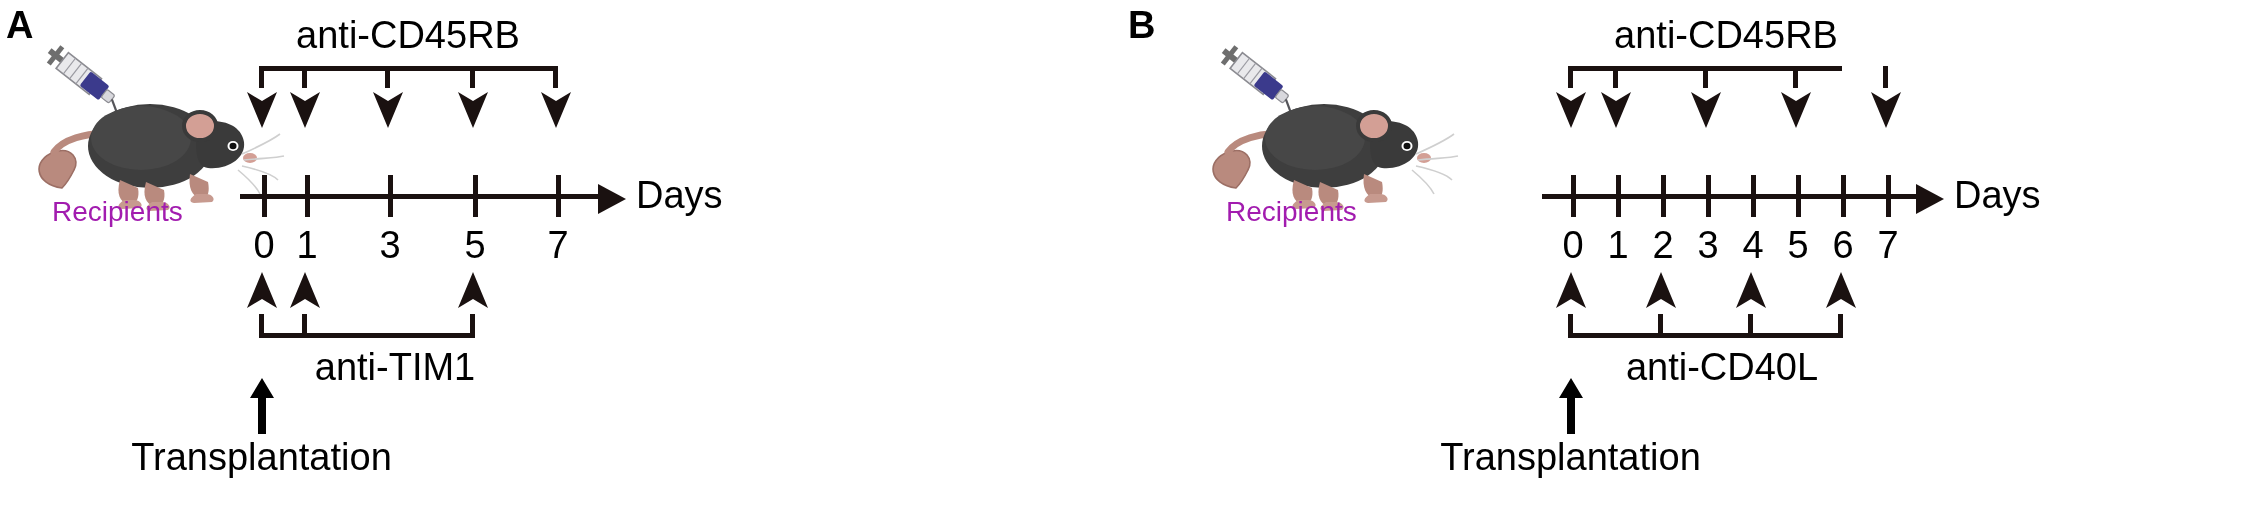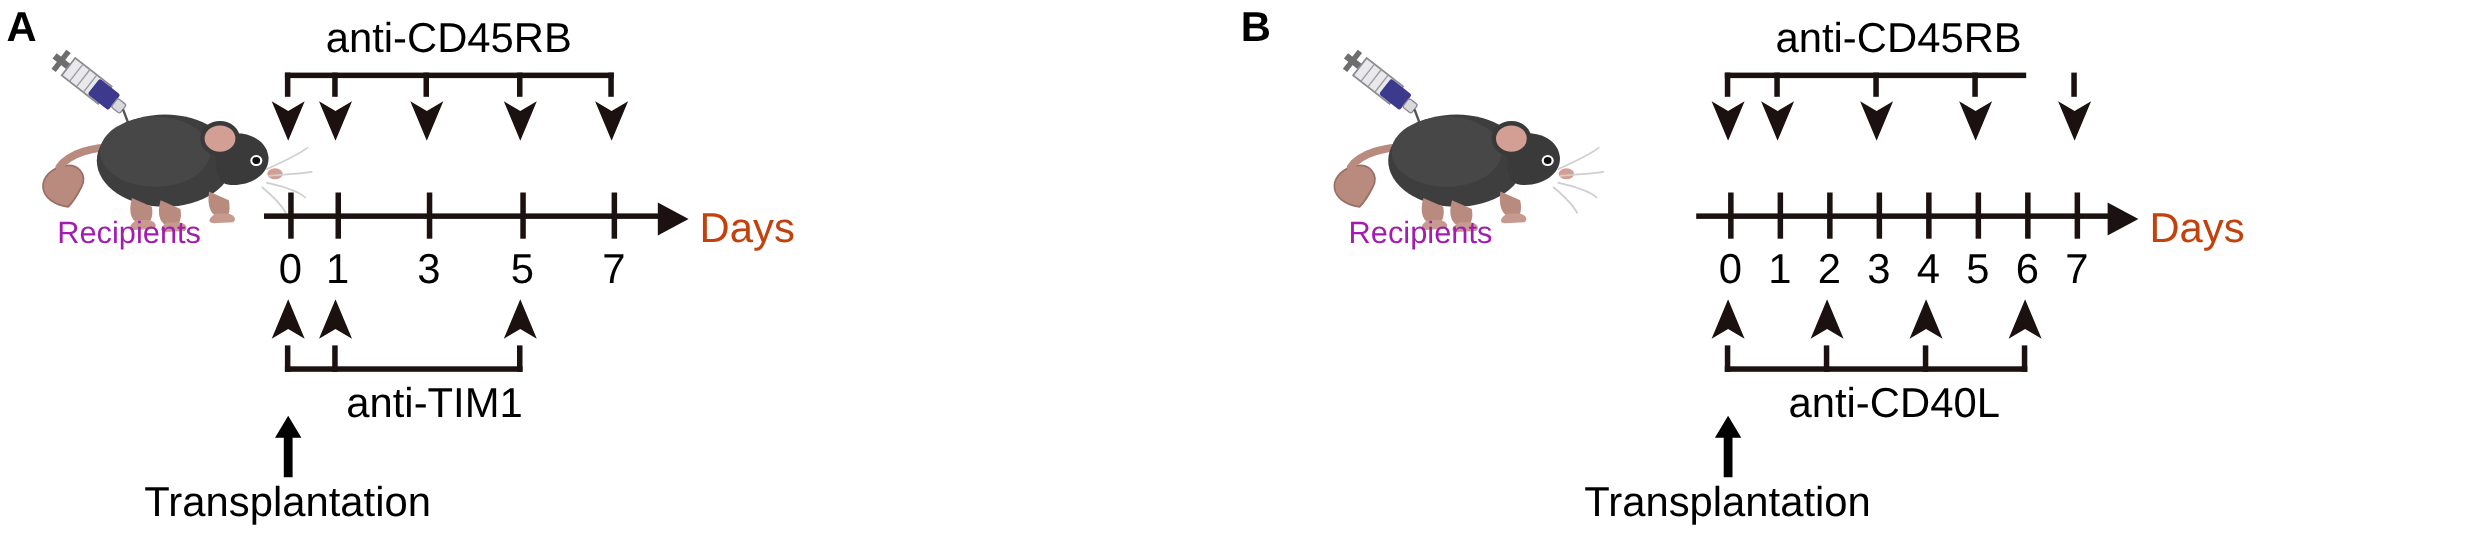--- a/index.html
+++ b/index.html
@@ -81,23 +81,22 @@
     font-size: 38px;
     line-height: 1;
     color: #000000;
     transform: translateX(-50%);
     white-space: nowrap;
   }
   .days-label {
     position: absolute;
     font-size: 38px;
     line-height: 1;
-    color: #c2410c;
+    color: #000000;
     white-space: nowrap;
-    margin-top: 13px;
   }
 
   
   .bracket-h {
     position: absolute;
     height: 5px;
     background: #1a1110;
   }
   .bracket-v {
     position: absolute;

